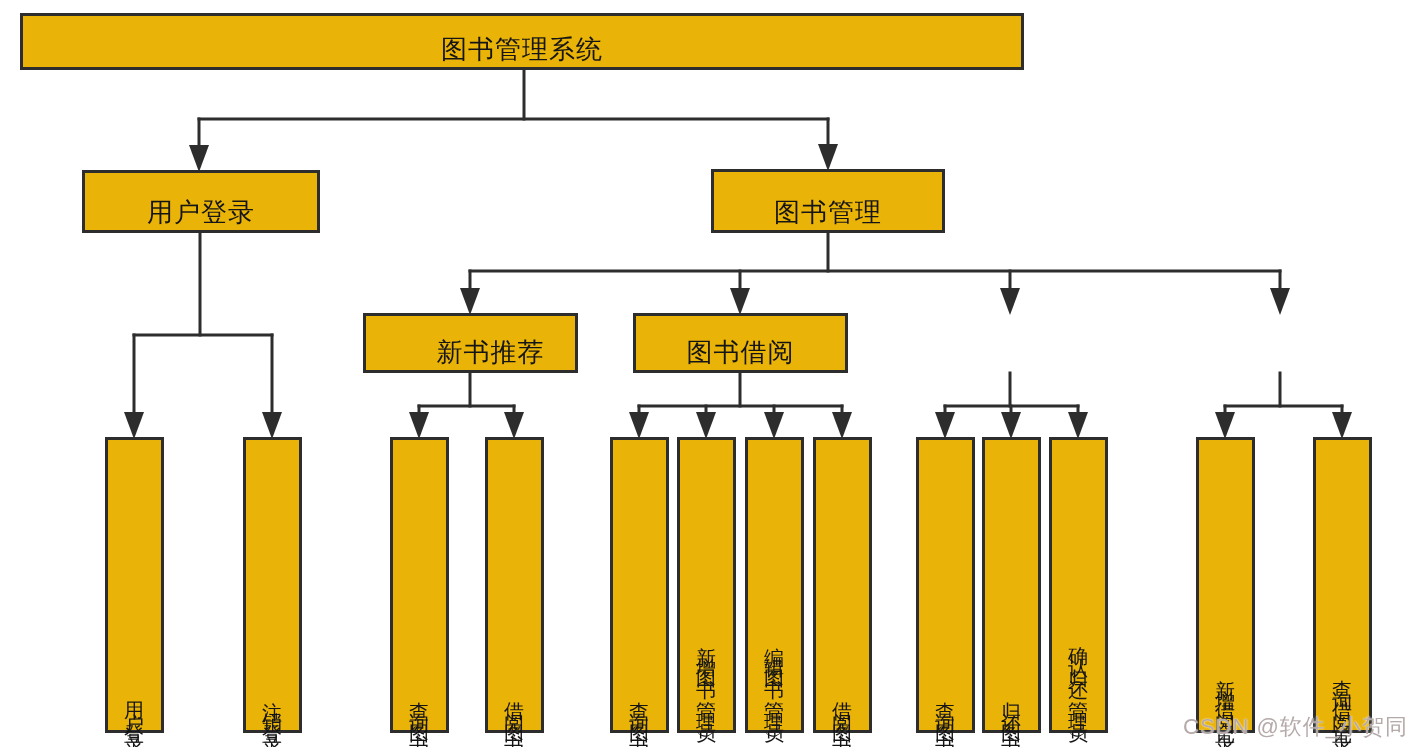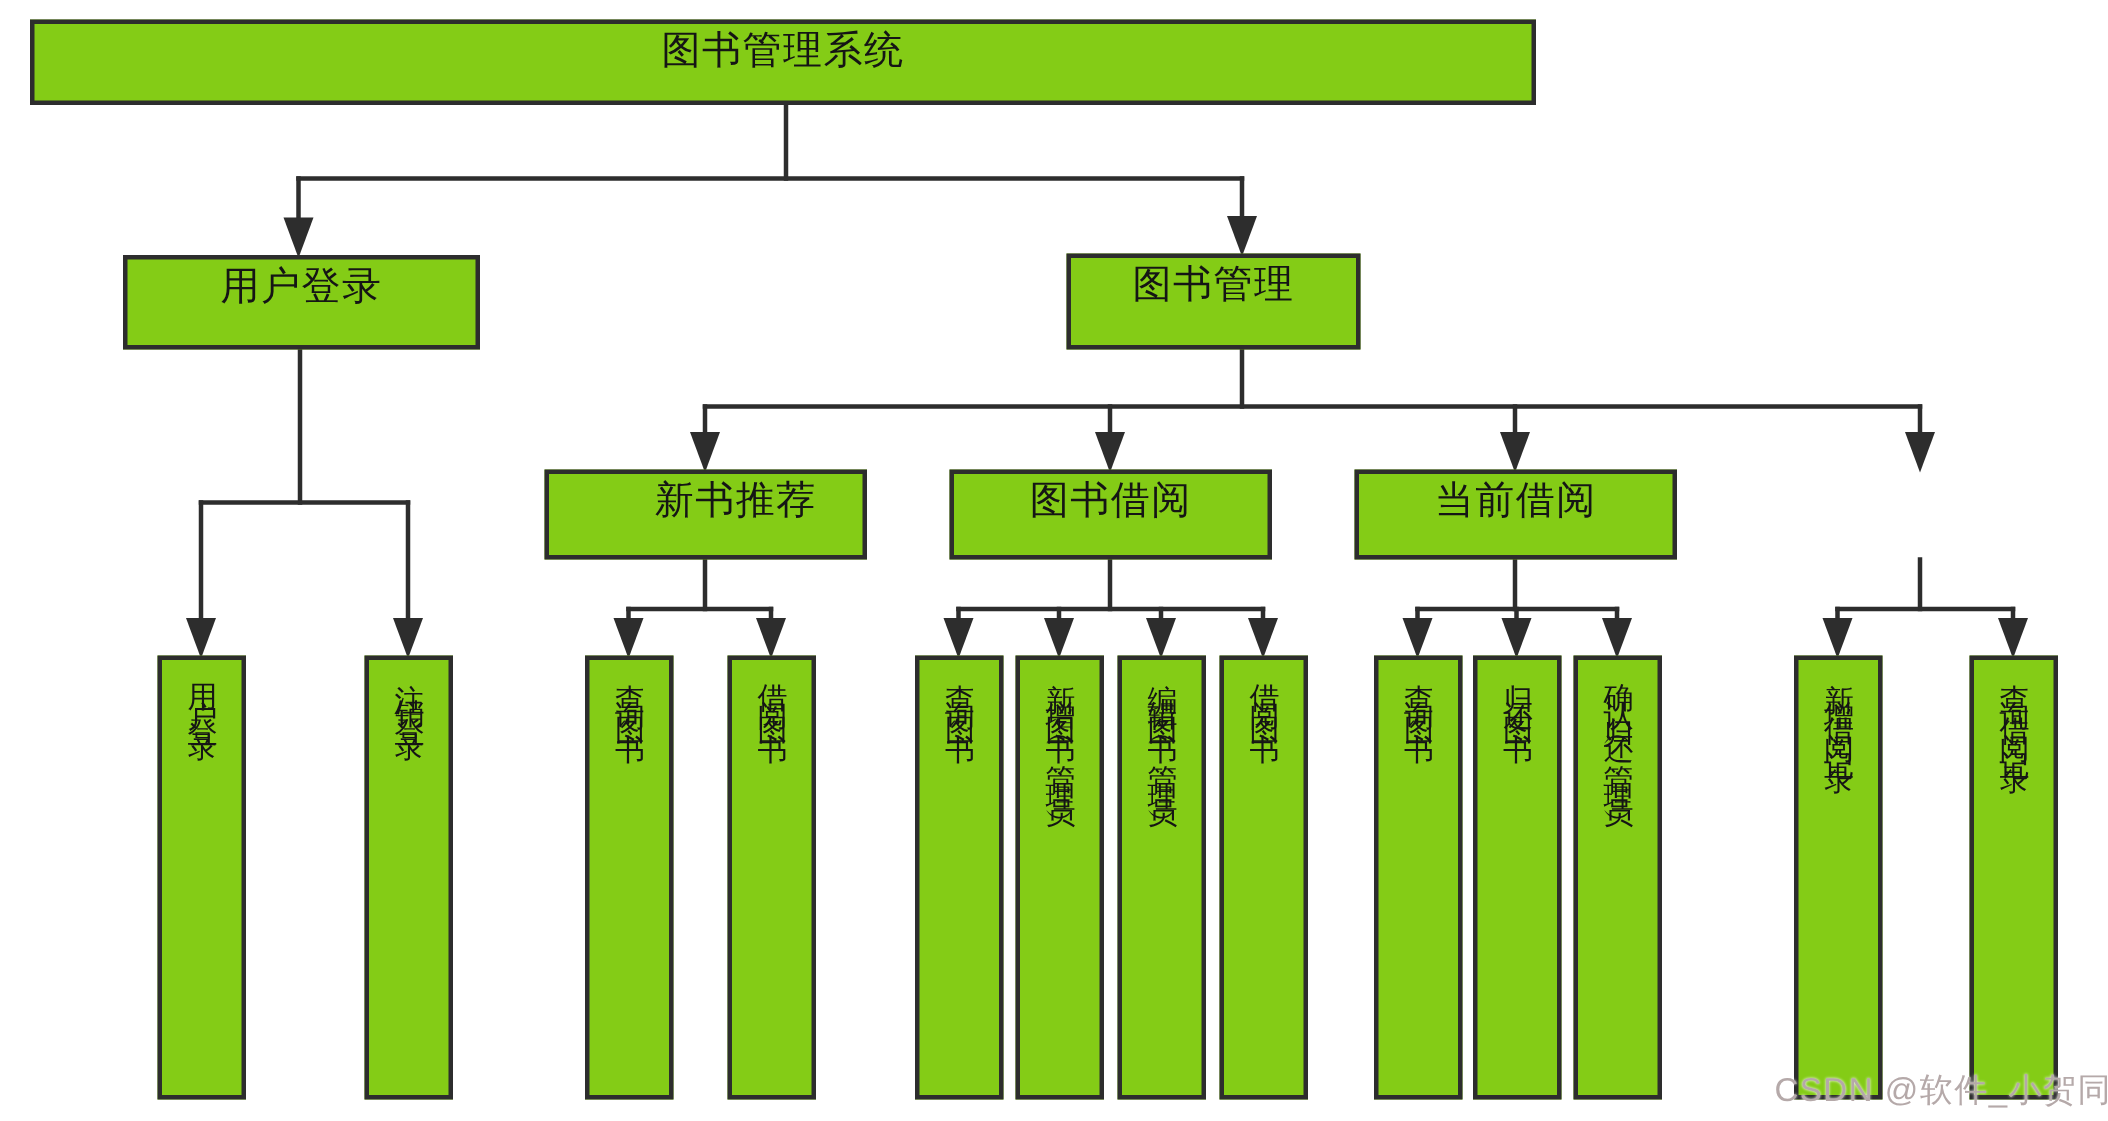--- a/index.html
+++ b/index.html
@@ -13,41 +13,41 @@
   }
   #wires {
     position: absolute;
     left: 0; top: 0;
     width: 1405px; height: 747px;
     z-index: 1;
   }
   .node {
     position: absolute;
     box-sizing: border-box;
-    background: #84cc16;
+    background: #eab308;
     border: 3px solid #2d2d2d;
     color: #151515;
     display: flex;
-    align-items: flex-start;
+    align-items: flex-end;
     justify-content: center;
     z-index: 2;
   }
   .hlabel { font-size: 26px; letter-spacing: 1px; white-space: nowrap; }
   .vnode span {
     writing-mode: vertical-rl;
     text-orientation: mixed;
     font-size: 20px;
     letter-spacing: 11px;
     white-space: nowrap;
     line-height: 1;
   }
   
   .root  { left: 20px;  top: 13px;  width: 1004px; height: 57px; }
   .lv1-a { left: 82px;  top: 170px; width: 238px;  height: 63px; }
-  .lv1-b { left: 711px; top: 169px; width: 196px;  height: 64px; }
+  .lv1-b { left: 711px; top: 169px; width: 234px;  height: 64px; }
   .lv2   { top: 313px; height: 60px; width: 215px; }
   .lv2-a { left: 363px; padding-left: 40px; }
   .lv2-b { left: 633px; }
   .lv2-c { left: 903px; }
   .lv2-d { left: 1173px; }
   .leaf  { top: 437px; height: 296px; width: 59px; }
   .leaf-1  { left: 105px; }
   .leaf-2  { left: 243px; }
   .leaf-3  { left: 390px; }
   .leaf-4  { left: 485px; }
@@ -158,23 +158,20 @@
   <div class="node lv1-b">
     <span class="hlabel">图书管理</span>
   </div>
 
   <div class="node lv2 lv2-a">
     <span class="hlabel">新书推荐</span>
   </div>
   <div class="node lv2 lv2-b">
     <span class="hlabel">图书借阅</span>
   </div>
-  <div class="node lv2 lv2-c">
-    <span class="hlabel">当前借阅</span>
-  </div>
 
   <div class="node vnode leaf leaf-1">
     <span>用户登录</span>
   </div>
   <div class="node vnode leaf leaf-2">
     <span>注销登录</span>
   </div>
 
   <div class="node vnode leaf leaf-3">
     <span>查询图书</span>

